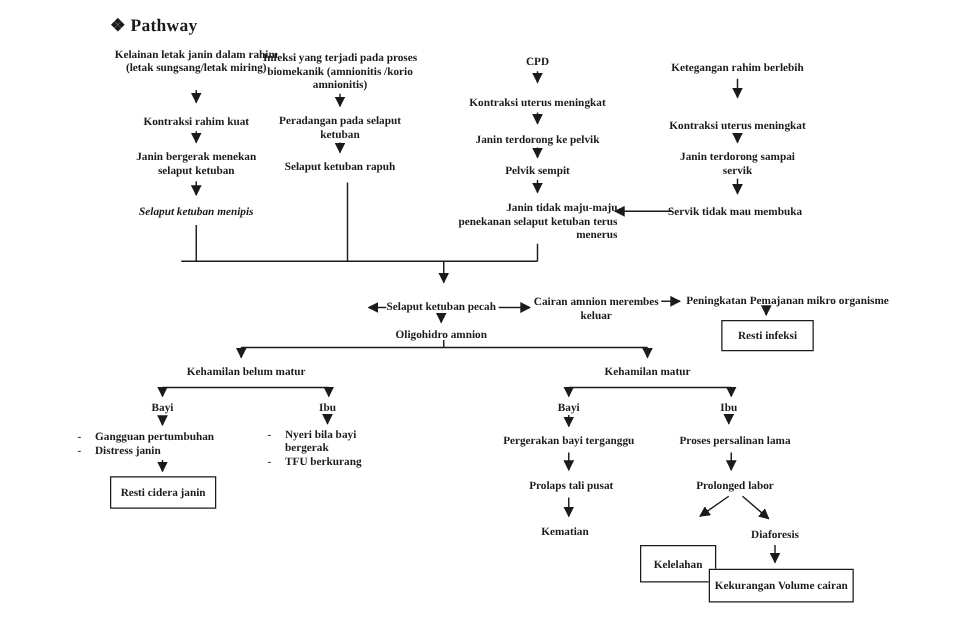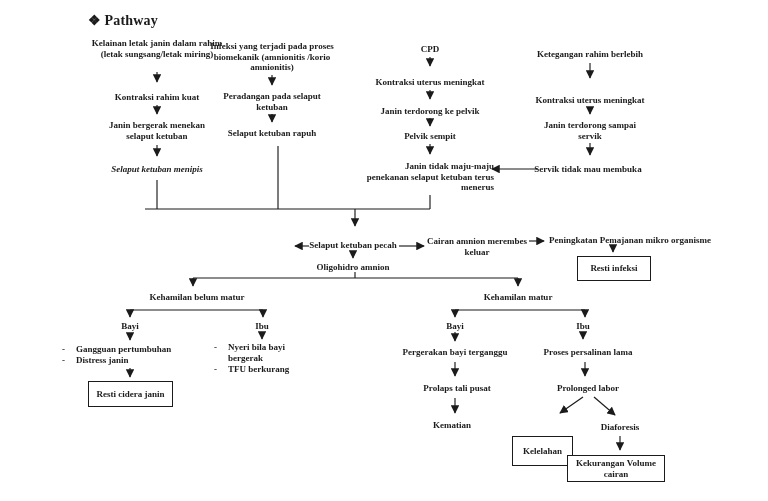--- a/index.html
+++ b/index.html
@@ -141,15 +141,15 @@
 
   <div class="box" style="left:88px;top:381px;width:85px;height:26px;">Resti cidera janin</div>
 
   <div class="node nw" style="left:455px;top:347px;">Pergerakan bayi terganggu</div>
   <div class="node nw" style="left:457px;top:383px;">Prolaps tali pusat</div>
   <div class="node nw" style="left:452px;top:420px;">Kematian</div>
   <div class="node nw" style="left:588px;top:347px;">Proses persalinan lama</div>
   <div class="node nw" style="left:588px;top:383px;">Prolonged labor</div>
   <div class="box" style="left:512px;top:416px;width:61px;height:30px;margin-top:20px;">Kelelahan</div>
   <div class="node nw" style="left:620px;top:422px;">Diaforesis</div>
-  <div class="box" style="left:567px;top:455px;width:98px;height:27px;">Kekurangan Volume cairan</div>
+  <div class="box" style="left:567px;top:455px;width:116px;height:27px;">Kekurangan Volume cairan</div>
 
 </div>
 
 </body></html>

